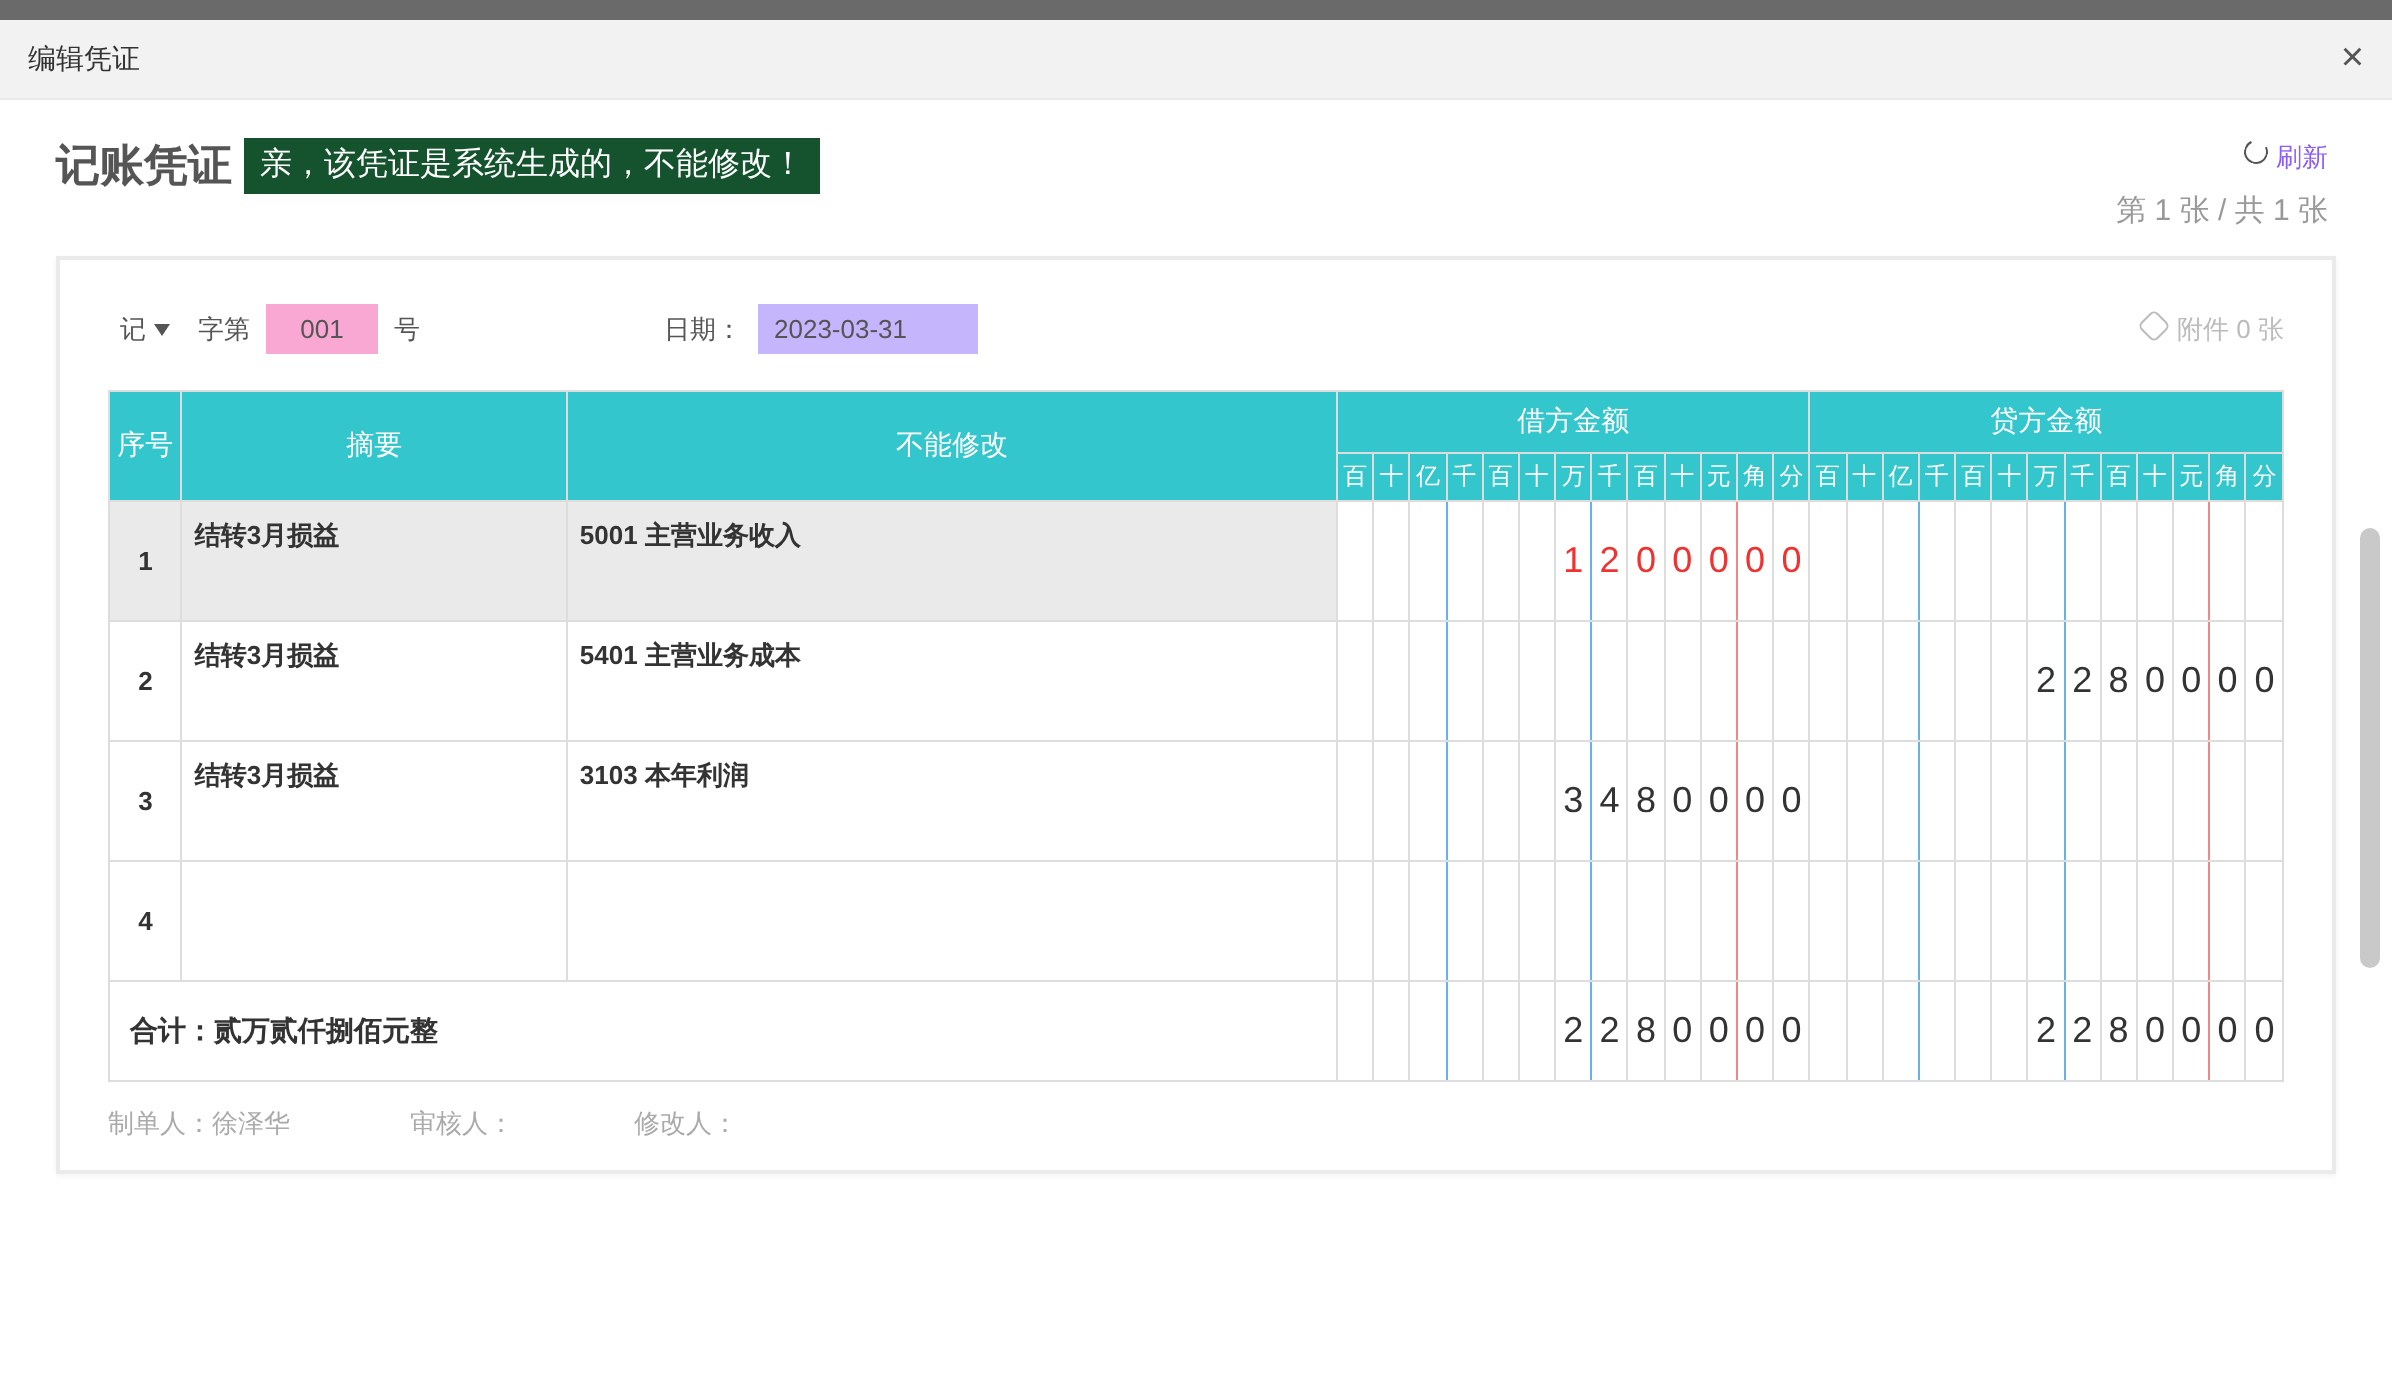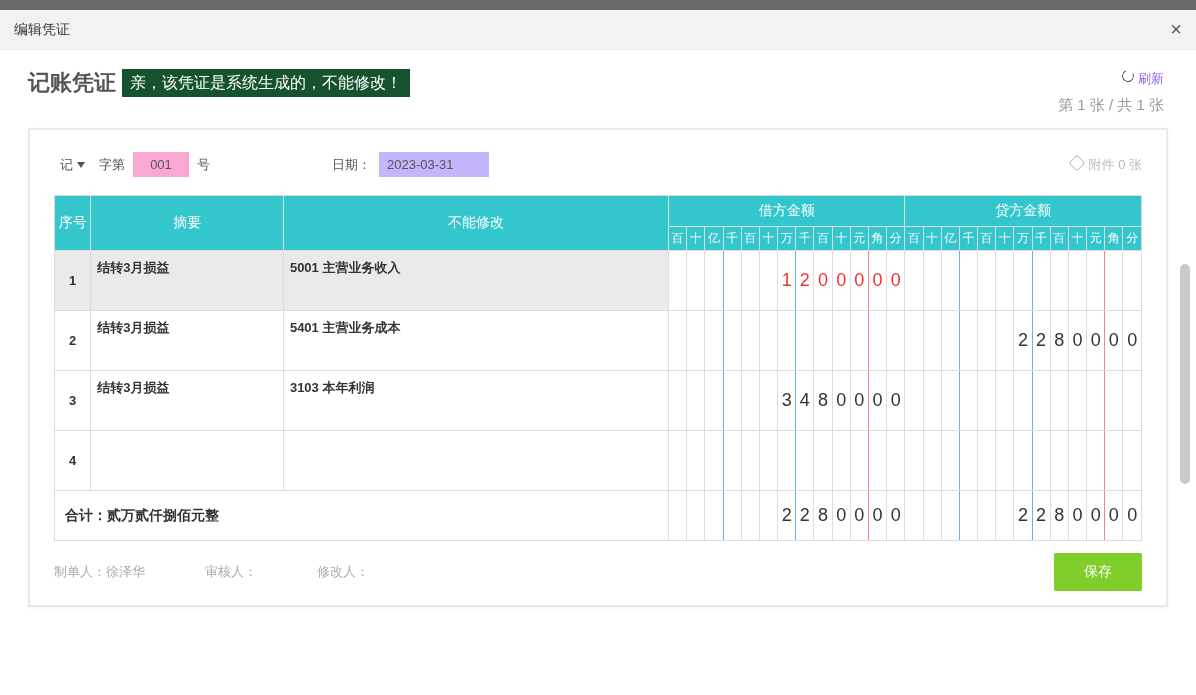--- a/index.html
+++ b/index.html
@@ -528,21 +528,20 @@
             </tr>
           </tbody>
         </table>
 
       <div class="footer-row">
         <span>
           <span>制单人：</span><span>徐泽华</span>
         </span>
         <span>审核人：</span>
         <span>修改人：</span>
-        <button class="save-btn">保存</button>
       </div>
     </div>
 
     <div class="scroll-track">
       <div class="scroll-thumb"></div>
     </div>
   </div>
 </div>
 
 </body></html>

